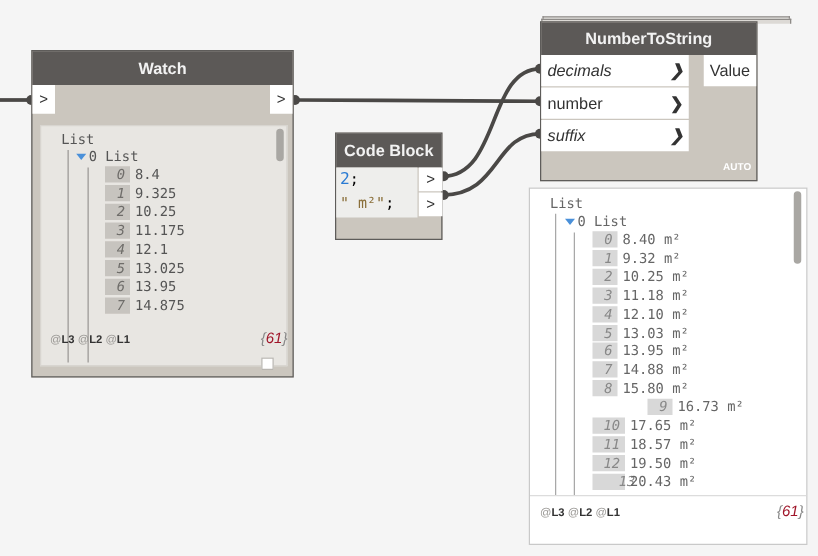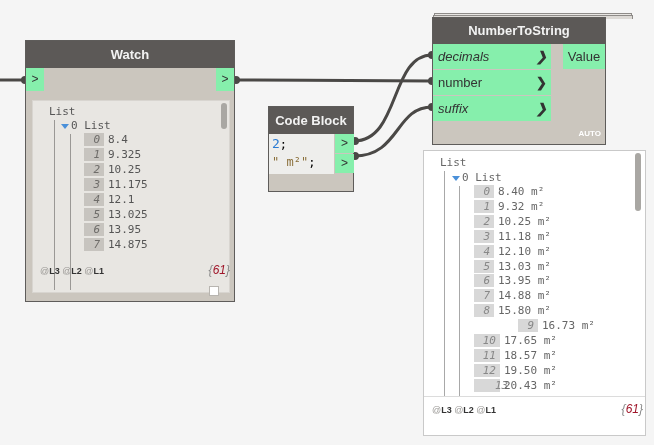--- a/index.html
+++ b/index.html
@@ -8,21 +8,21 @@
     background:#f5f5f5;
     font-family:"Liberation Sans", sans-serif;
   }
   .wires { position:absolute; left:0; top:0; width:654px; height:445px; pointer-events:none; }
   .node { position:absolute; background:#cbc6be; border:1px solid #5e5c5a; box-sizing:border-box; }
   .node-title {
     background:#5c5957; color:#f2f2f2; font-weight:bold; font-size:13px;
     text-align:center; box-sizing:border-box;
   }
   .port {
-    position:absolute; background:#86efac; font-size:12px; color:#333;
+    position:absolute; background:#ffffff; font-size:12px; color:#333;
     box-sizing:border-box;
   }
   .mono { font-family:"DejaVu Sans Mono", "Liberation Mono", monospace; }
 
   
   #watch { left:25px; top:40px; width:210px; height:262px; }
   #watch .node-title { height:27px; line-height:27px; }
   #watch .in-port { left:0; top:27px; width:18px; height:23px; line-height:23px; text-align:center; }
   #watch .out-port { right:0; top:27px; width:18px; height:23px; line-height:23px; text-align:center; }
   #watch .panel {

